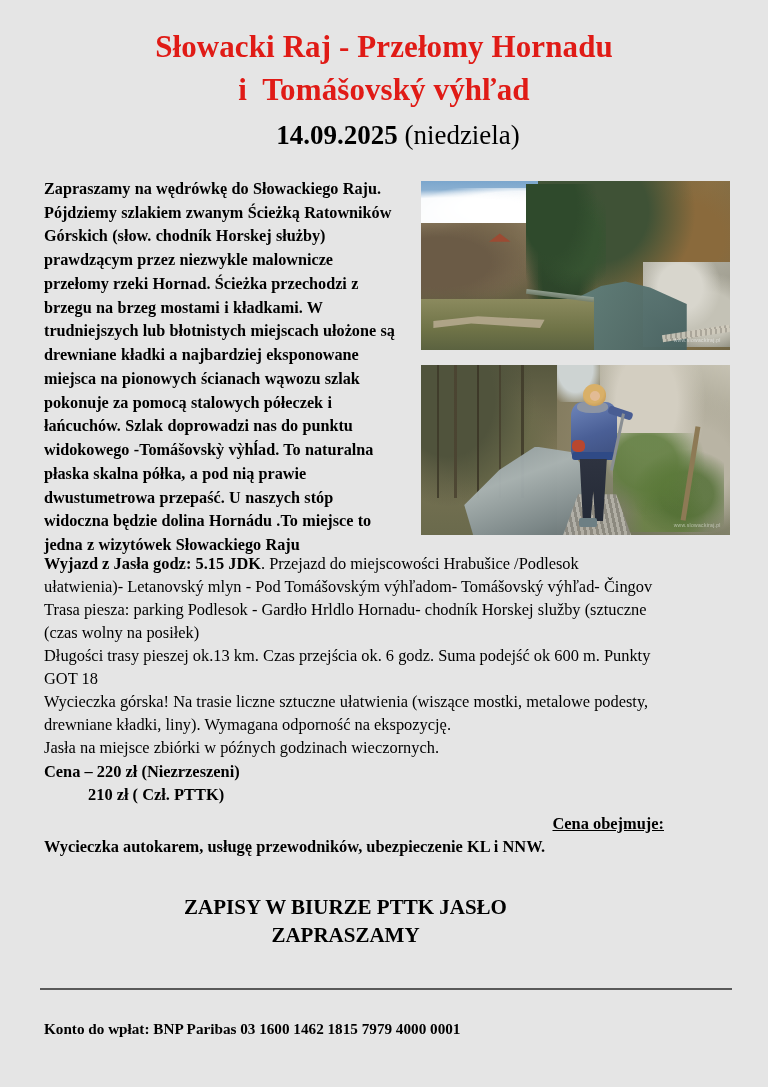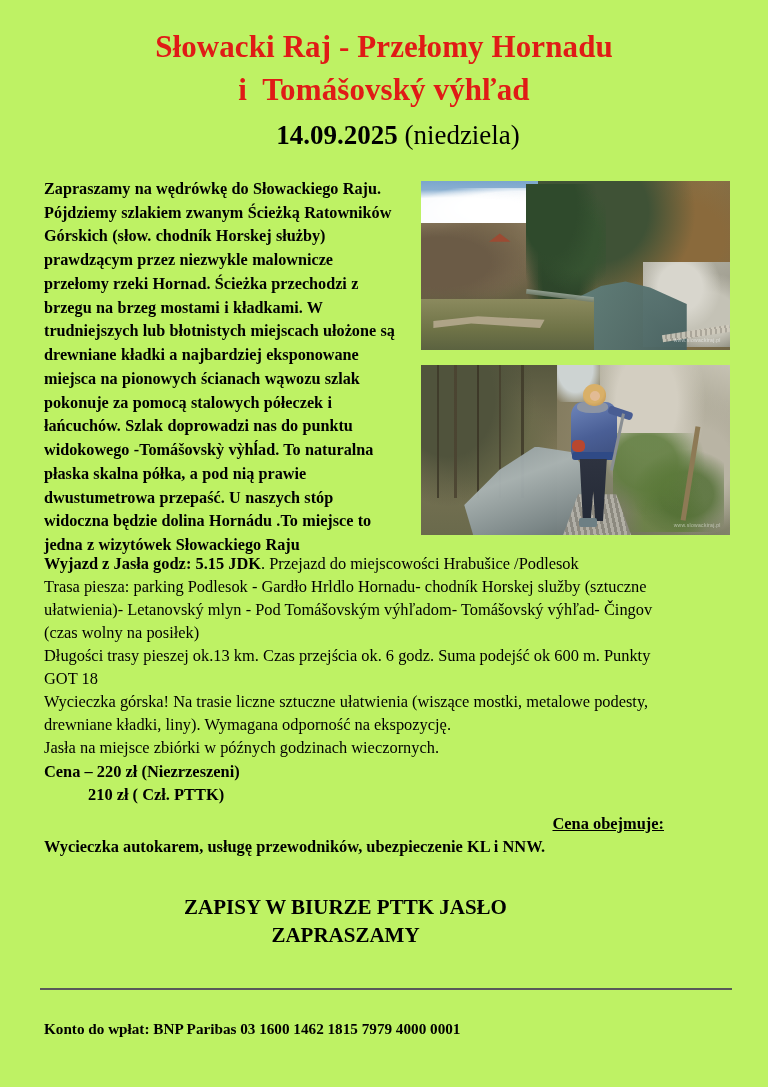--- a/index.html
+++ b/index.html
@@ -13,21 +13,21 @@
     height: 1087px;
     position: relative;
     font-family: "Liberation Serif", "DejaVu Serif", serif;
     color: #000000;
     overflow: hidden;
   }
 
   .page {
     position: absolute;
     inset: 0;
-    background: #bef264;
+    background: #e5e5e5;
   }
 
   
   .title-block {
     position: absolute;
     top: 26px;
     left: 0;
     width: 768px;
     text-align: center;
   }
@@ -392,22 +392,22 @@
     <div class="layer p2-hiker-arm"></div>
     <div class="layer p2-hiker-glove"></div>
     <div class="layer p2-pole"></div>
     <div class="layer p2-hiker-legs"></div>
     <div class="layer p2-hiker-boot"></div>
     <div class="layer p2-watermark">www.slowackiraj.pl</div>
   </div>
 
   <div class="details">
     <p><span class="b">Wyjazd z Jasła godz: 5.15 JDK</span><span>. Przejazd do miejscowości Hrabušice  /Podlesok</span></p>
+    <p>ułatwienia)-  Letanovský mlyn - Pod Tomášovským výhľadom- Tomášovský výhľad- Čingov</p>
     <p>Trasa piesza: parking Podlesok - Gardło Hrldlo Hornadu-  chodník Horskej služby (sztuczne</p>
-    <p>ułatwienia)-  Letanovský mlyn - Pod Tomášovským výhľadom- Tomášovský výhľad- Čingov</p>
     <p>(czas wolny na posiłek)</p>
     <p>Długości trasy pieszej ok.13 km. Czas przejścia ok. 6 godz. Suma podejść ok 600 m.   Punkty</p>
     <p>GOT 18</p>
     <p>Wycieczka górska! Na trasie liczne sztuczne ułatwienia (wiszące mostki, metalowe podesty,</p>
     <p>drewniane kładki, liny).  Wymagana odporność na ekspozycję.</p>
     <p>Jasła na miejsce zbiórki w późnych godzinach wieczornych.</p>
   </div>
 
   <div class="price">
     <p>Cena – 220 zł (Niezrzeszeni)</p>

